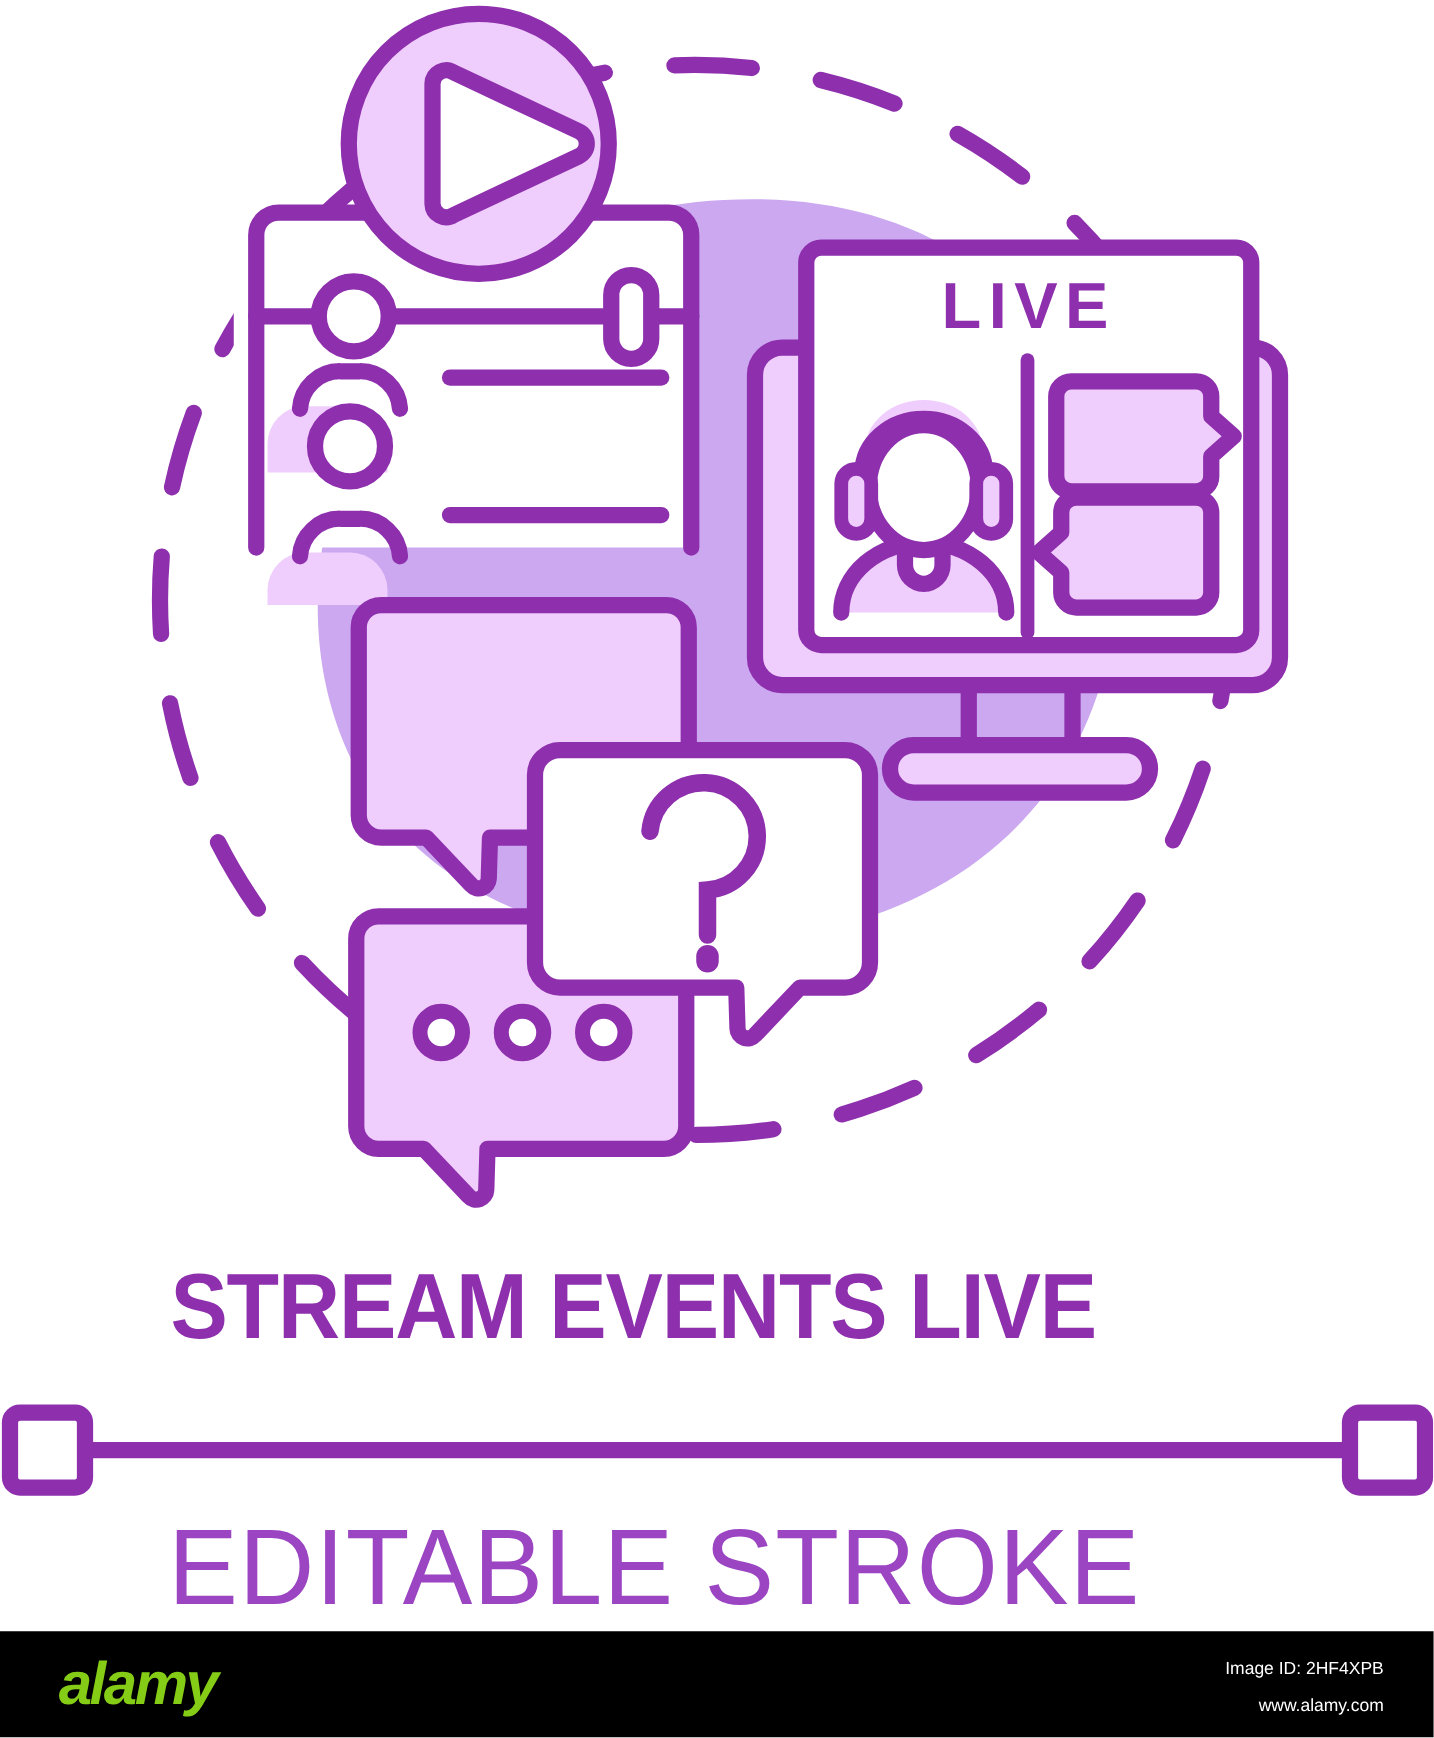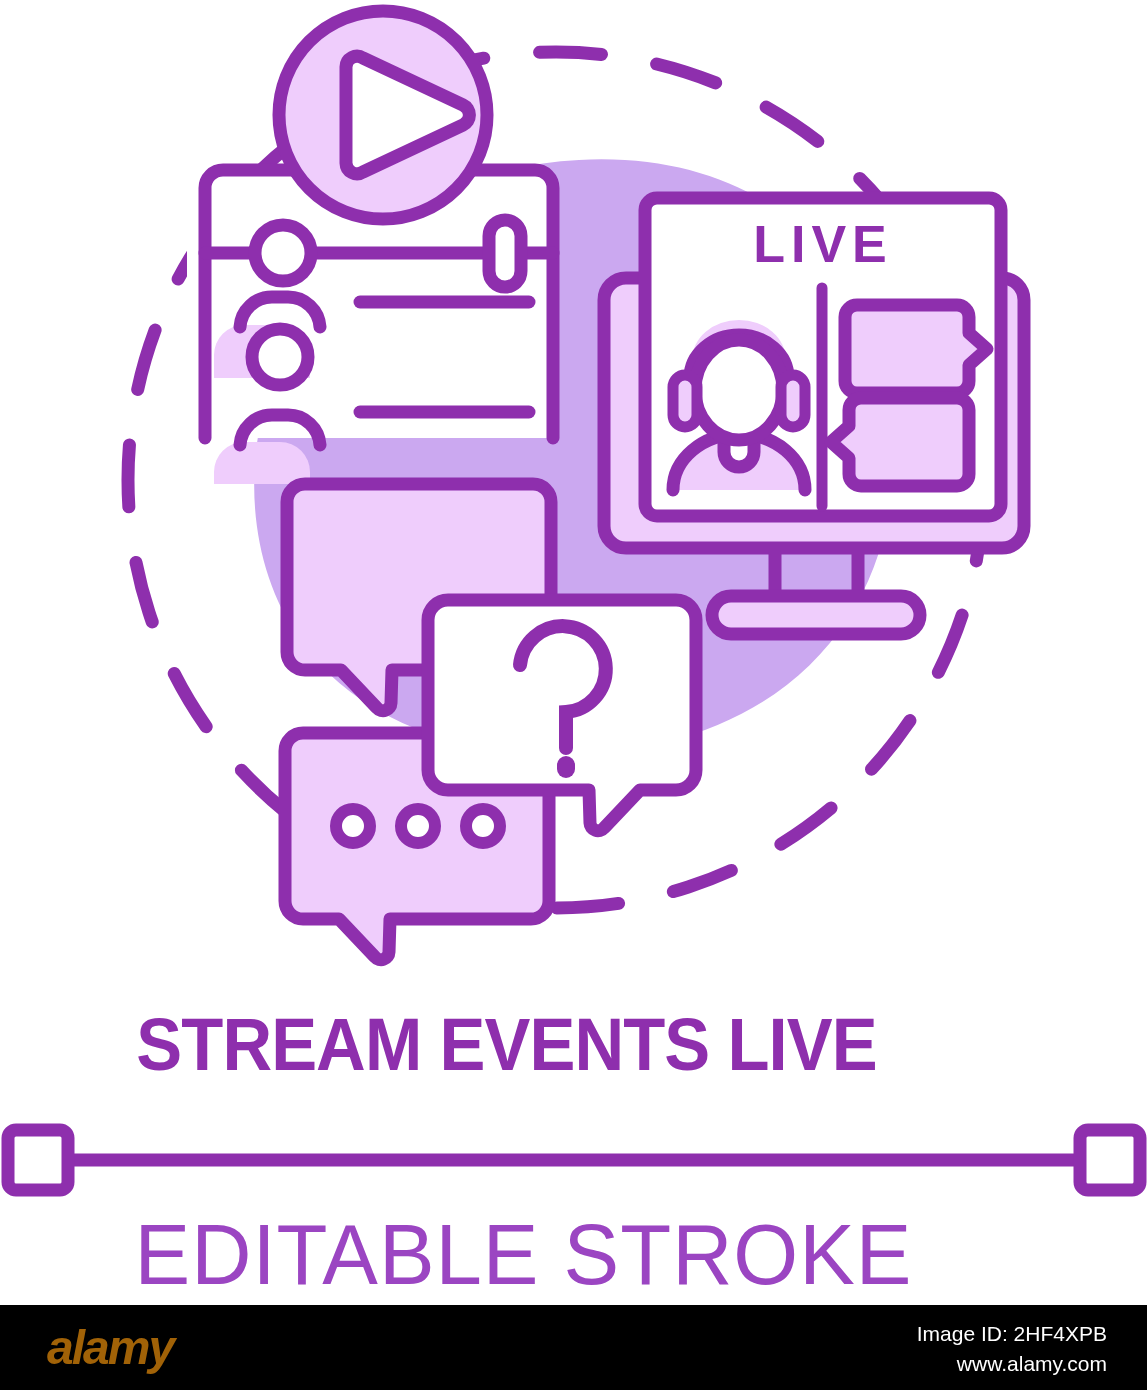--- a/index.html
+++ b/index.html
@@ -73,36 +73,36 @@
     left: 0;
     top: 1305px;
     width: 1147px;
     height: 85px;
     background: #000000;
   }
   .alamy-logo {
     position: absolute;
     left: 47px;
     top: 17px;
-    color: #a16207;
+    color: #84cc16;
     font-family: "Liberation Sans", sans-serif;
     font-weight: bold;
     font-style: italic;
     font-size: 48px;
     letter-spacing: -2px;
     line-height: 52px;
   }
   .wm-right {
     position: absolute;
     right: 40px;
     top: 14px;
     text-align: right;
     color: #ffffff;
     font-family: "Liberation Sans", sans-serif;
-    font-size: 21px;
+    font-size: 14px;
     line-height: 30px;
   }
   .wm-right div { white-space: nowrap; }
 </style>
 </head>
 <body>
 
 <div id="stage">
 
   <svg class="illus" viewBox="0 0 1147 1000" xmlns="http://www.w3.org/2000/svg">

